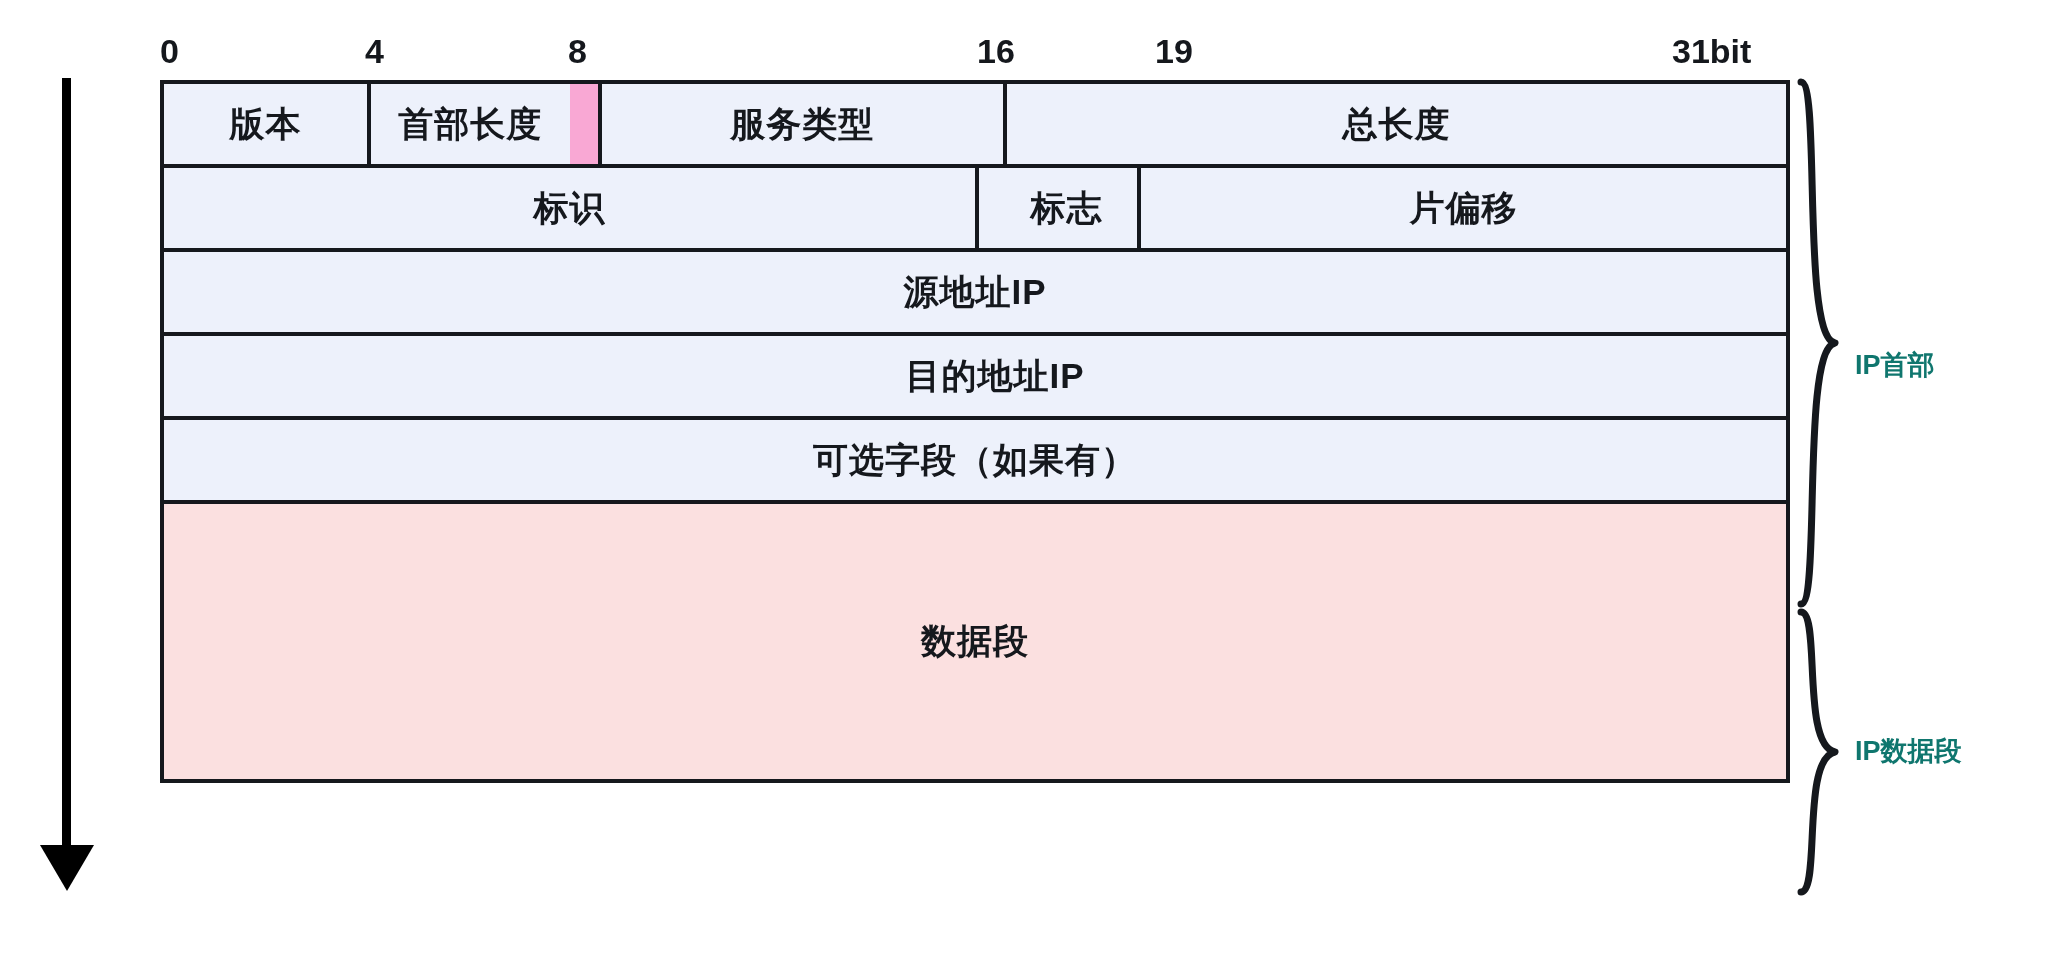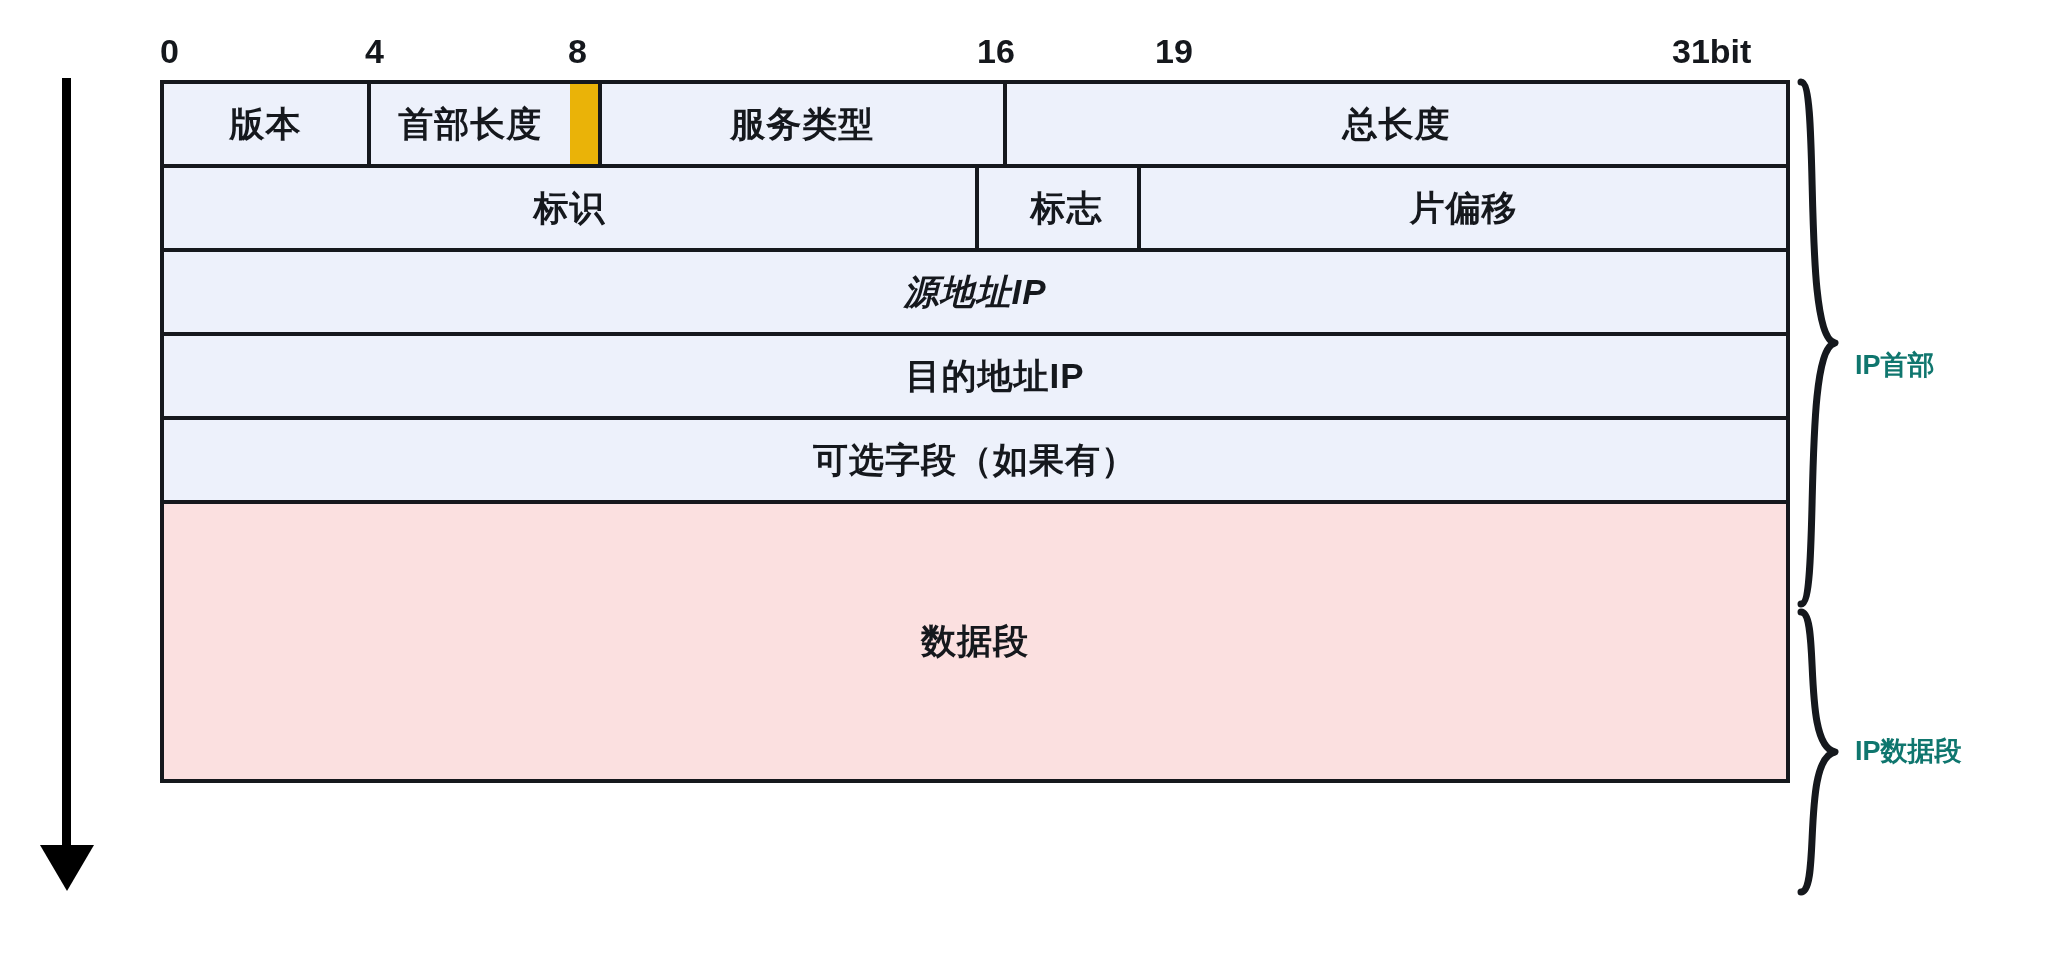--- a/index.html
+++ b/index.html
@@ -16,21 +16,21 @@
     font-size:34px;font-weight:bold;color:#15181d;
     line-height:1;white-space:nowrap;
   }
 
   
   #grid{
     position:absolute;
     left:160px;top:80px;width:1630px;
     border:4px solid #15181d;
     box-sizing:border-box;
-    background:#eab308;
+    background:#f9a8d4;
   }
   .row{
     display:flex;
     width:100%;
     box-sizing:border-box;
   }
   .row + .row{border-top:4px solid #15181d;}
   .cell{
     background:#edf1fb;
     box-sizing:border-box;
@@ -94,21 +94,21 @@
     </div>
 
     <div class="row">
       <div class="cell" style="flex:0 0 50%;">标识</div>
       <div class="cell" style="flex:0 0 10%;padding-left:17px;">标志</div>
       <div class="cell" style="flex:1 1 auto;">片偏移</div>
     </div>
 
 
     <div class="row">
-      <div class="cell" style="flex:1 1 auto;font-style:italic;">源地址IP</div>
+      <div class="cell" style="flex:1 1 auto;">源地址IP</div>
     </div>
 
     <div class="row">
       <div class="cell" style="flex:1 1 auto;padding-left:40px;">目的地址IP</div>
     </div>
 
     <div class="row">
       <div class="cell" style="flex:1 1 auto;">可选字段（如果有）</div>
     </div>
 

